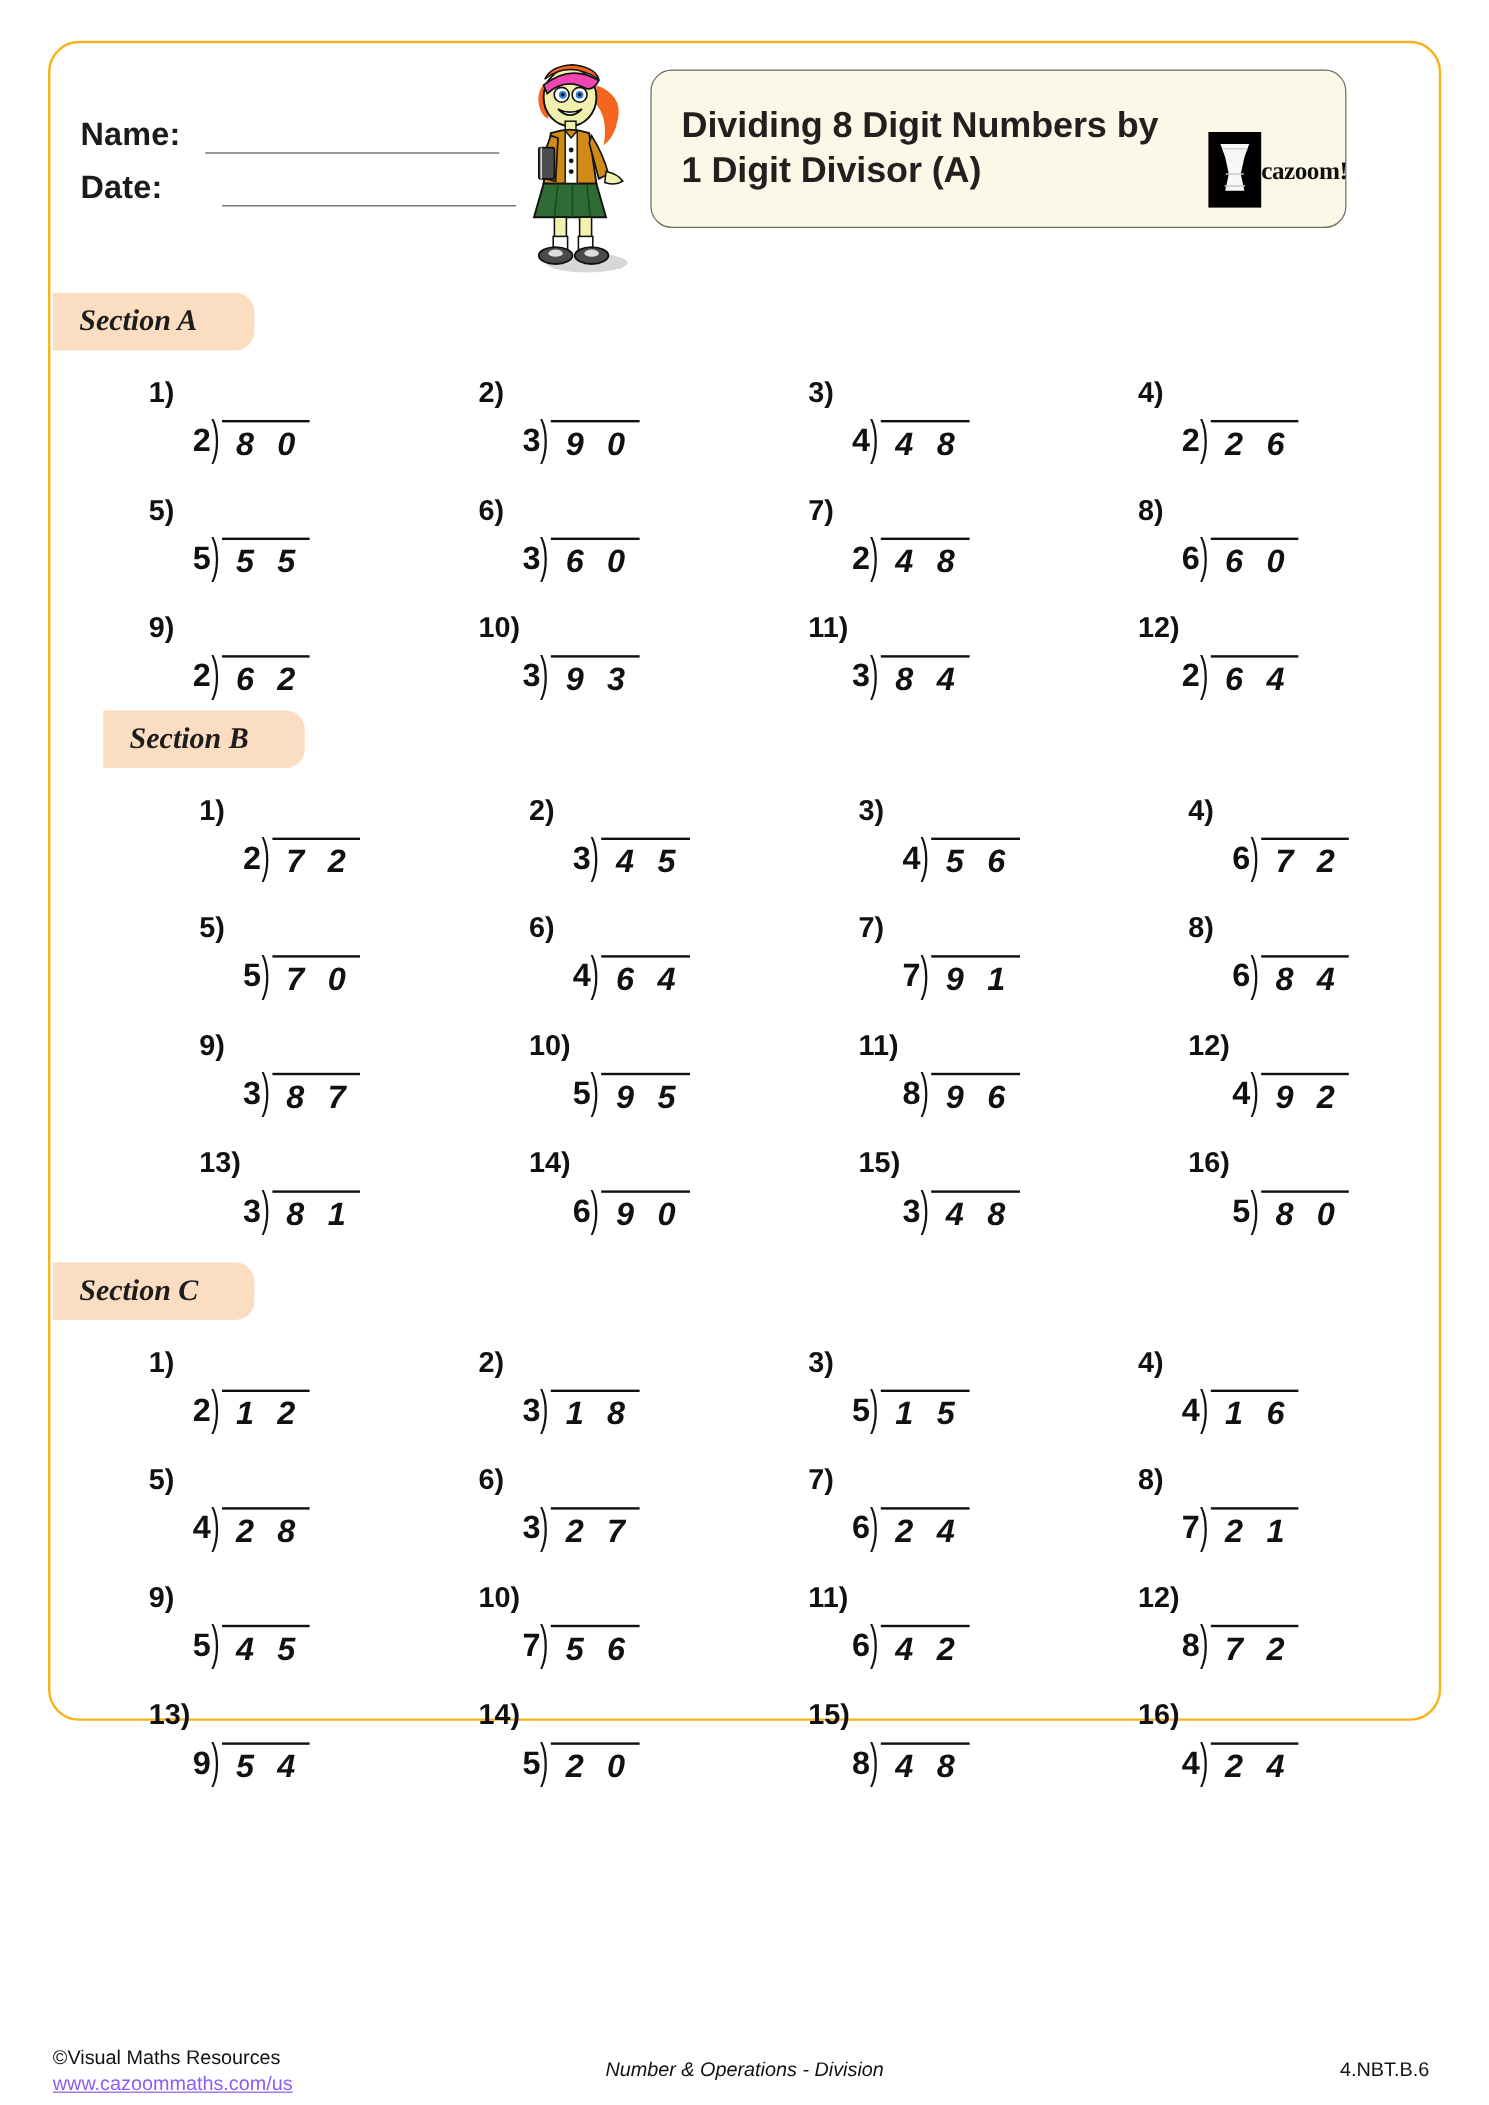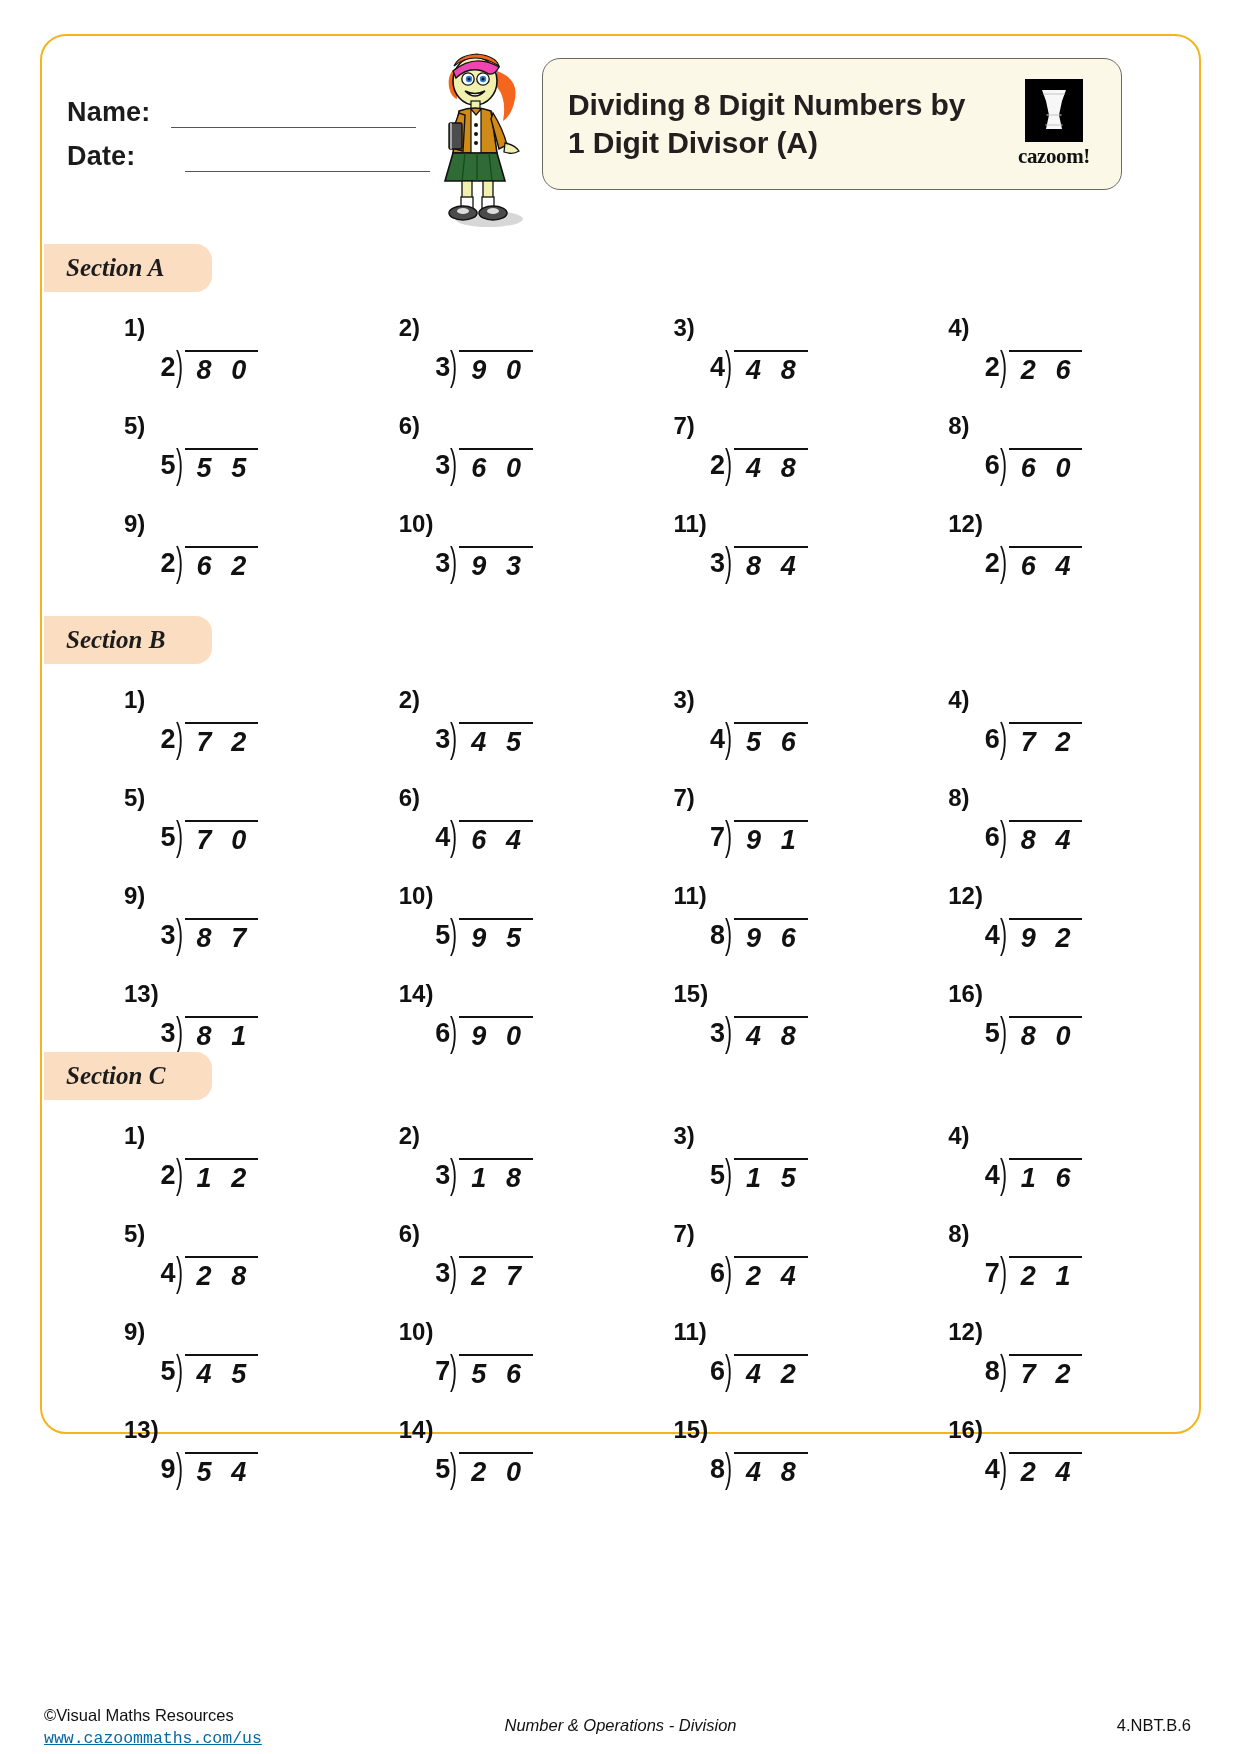--- a/index.html
+++ b/index.html
@@ -56,23 +56,23 @@
     display:flex;align-items:center;
   }
   .title-text{
     font-size:30px;font-weight:bold;color:#241f1e;
     line-height:1.28;
     padding-left:25px;
     width:400px;
     letter-spacing:-0.1px;
   }
   .logo{
-    position:absolute;right:20px;top:20px;
+    position:absolute;right:20px;top:34px;
     width:94px;height:96px;
-    display:flex;flex-direction:column;align-items:center;
+    display:flex;flex-direction:row;align-items:center;
   }
   .logo-mark{
     width:58px;height:63px;background:#000;
     display:flex;align-items:center;justify-content:center;
   }
   .logo-word{
     font-family:"Liberation Serif", serif;
     font-weight:bold;font-size:21px;color:#111;
     margin-top:2px;letter-spacing:-0.4px;
   }
@@ -141,21 +141,21 @@
     line-height:32px;
     font-style:italic;
   }
 
   
   .footer{
     position:absolute;left:40px;top:1694px;width:1161px;
     font-size:16.5px;color:#111;
   }
   .f-left{position:absolute;left:4px;top:0;line-height:1.35;margin-top:10px;}
-  .f-left a{color:#0369a1;text-decoration:underline;font-family:Liberation Mono, monospace;}
+  .f-left a{color:#8b5cf6;text-decoration:underline;}
   .f-center{position:absolute;left:0;right:0;top:22px;text-align:center;font-style:italic;}
   .f-right{position:absolute;right:10px;top:22px;}
 </style>
 </head>
 <body>
 
 <div class="page">
 
   <div class="header">
 
@@ -385,21 +385,21 @@
                 <div class="divisor">2</div>
                 <div class="bracket">
                   <div class="bracket-arc">)</div>
                   <div class="dividend">6 4</div>
                 </div>
               </div>
             </div>
           </div>
         </div>
       </div>
-      <div class="section" style="top: 580px;">
+      <div class="section" style="top: 556px; padding-left: 42px;">
         <div class="section-tab">
           <span>Section B</span>
         </div>
         <div class="grid" style="margin-top: 18px;">
           <div class="cell">
             <div class="qnum">1)</div>
             <div class="prob">
               <div class="divwrap">
                 <div class="divisor">2</div>
                 <div class="bracket">

